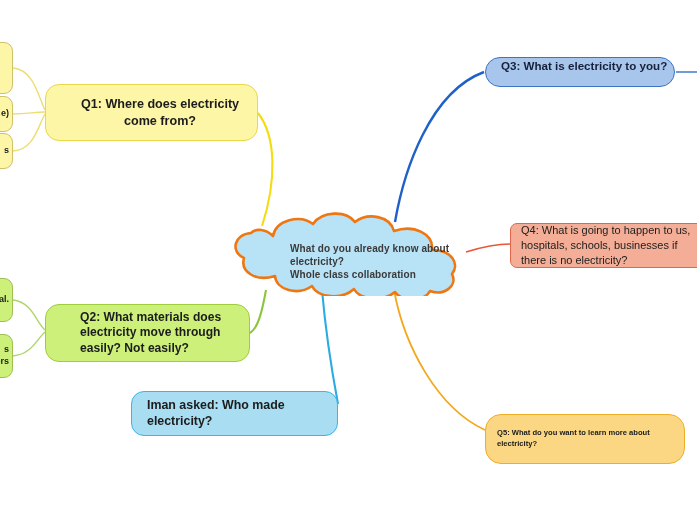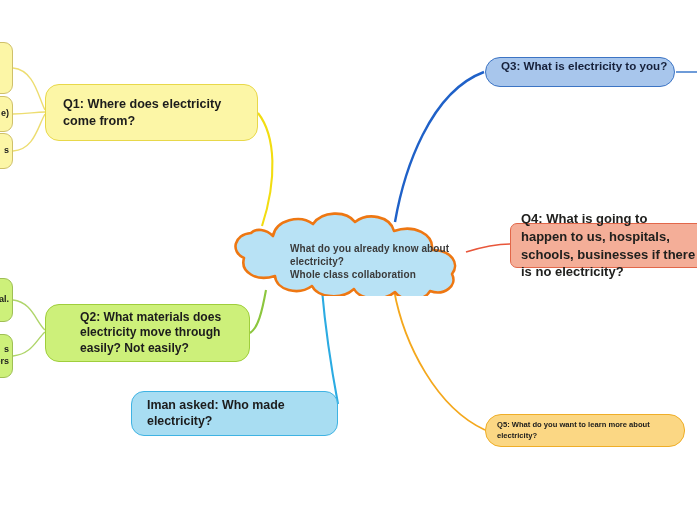--- a/index.html
+++ b/index.html
@@ -66,20 +66,21 @@
     letter-spacing: 0.1px;
     margin-left: 28px;
   }
   
   #node-q1 {
     left: 45px; top: 84px; width: 213px; height: 57px;
     border-radius: 14px;
     background: #FCF6A6;
     border-color: #E8D84A;
     padding: 0 0 0 17px;
+    text-align: center;
   }
   #node-q1 .txt { font-size: 12.6px; font-weight: bold; color: #1c1c1c; }
 
   #node-q2 {
     left: 45px; top: 304px; width: 205px; height: 58px;
     border-radius: 14px;
     background: #CDF07A;
     border-color: #9FCE3C;
     padding: 0 0 0 34px;
   }
@@ -103,24 +104,24 @@
   }
   #node-q3 .txt { font-size: 11.6px; font-weight: bold; color: #16203a; }
 
   #node-q4 {
     left: 510px; top: 223px; width: 195px; height: 45px;
     border-radius: 7px;
     background: #F4AE98;
     border-color: #E2674A;
     padding: 0 8px 0 10px;
   }
-  #node-q4 .txt { font-size: 13px; font-weight: bold; color: #20201e; line-height: 1.36; }
+  #node-q4 .txt { font-size: 11px; font-weight: normal; color: #20201e; line-height: 1.36; }
 
   #node-q5 {
-    left: 485px; top: 414px; width: 200px; height: 33px;
+    left: 485px; top: 414px; width: 200px; height: 50px;
     border-radius: 16px;
     background: #FBD784;
     border-color: #EFAE28;
     padding: 0 6px 0 11px;
   }
   #node-q5 .txt { font-size: 7.6px; font-weight: bold; color: #20201e; line-height: 1.4; }
 
   
   #node-p1 {
     left: -20px; top: 42px; width: 33px; height: 52px;

